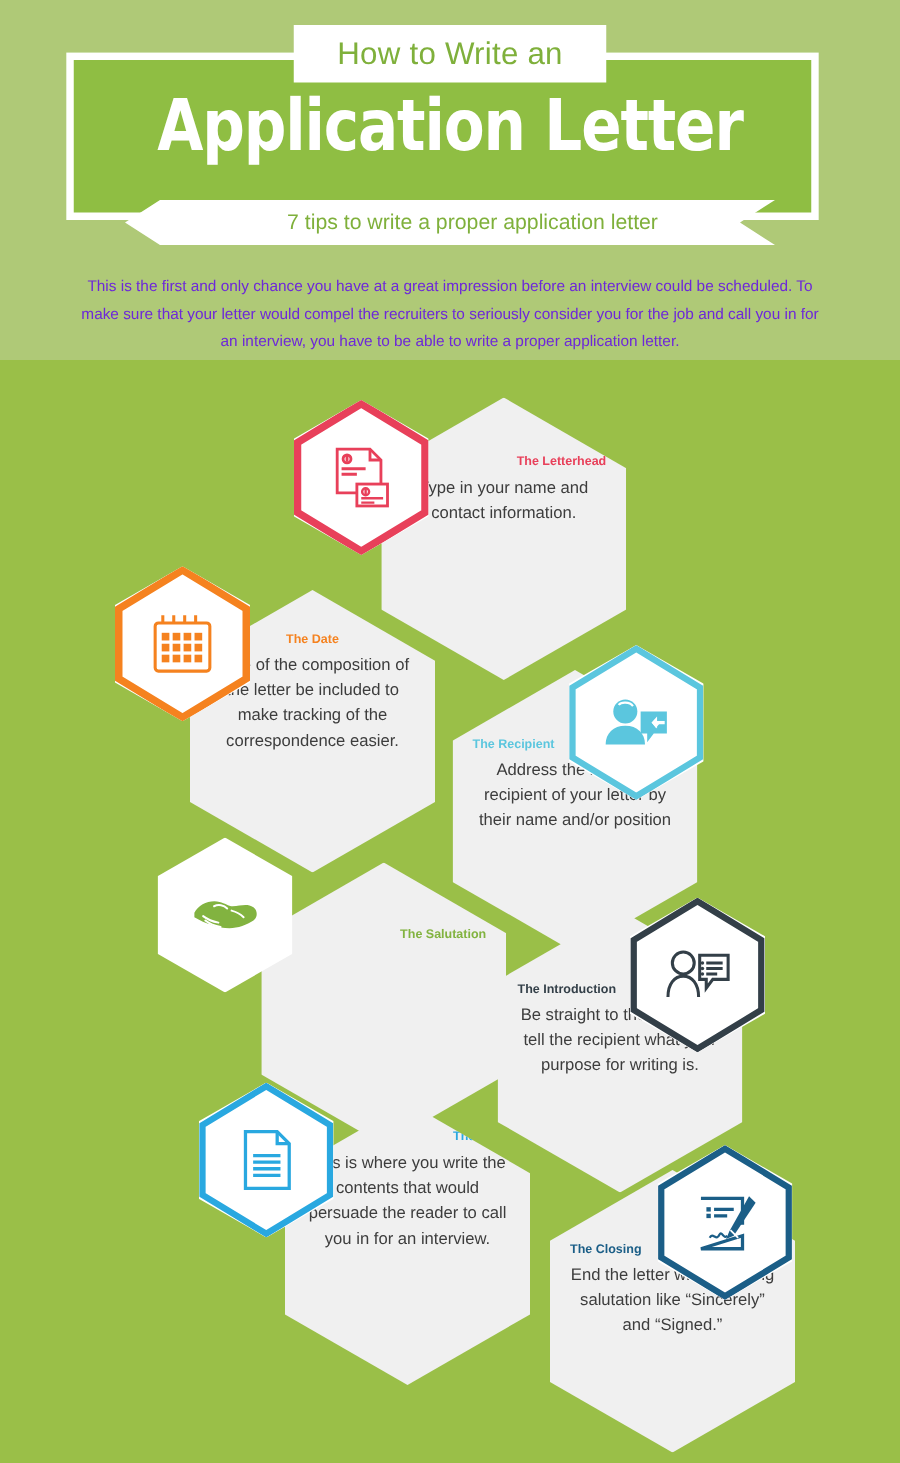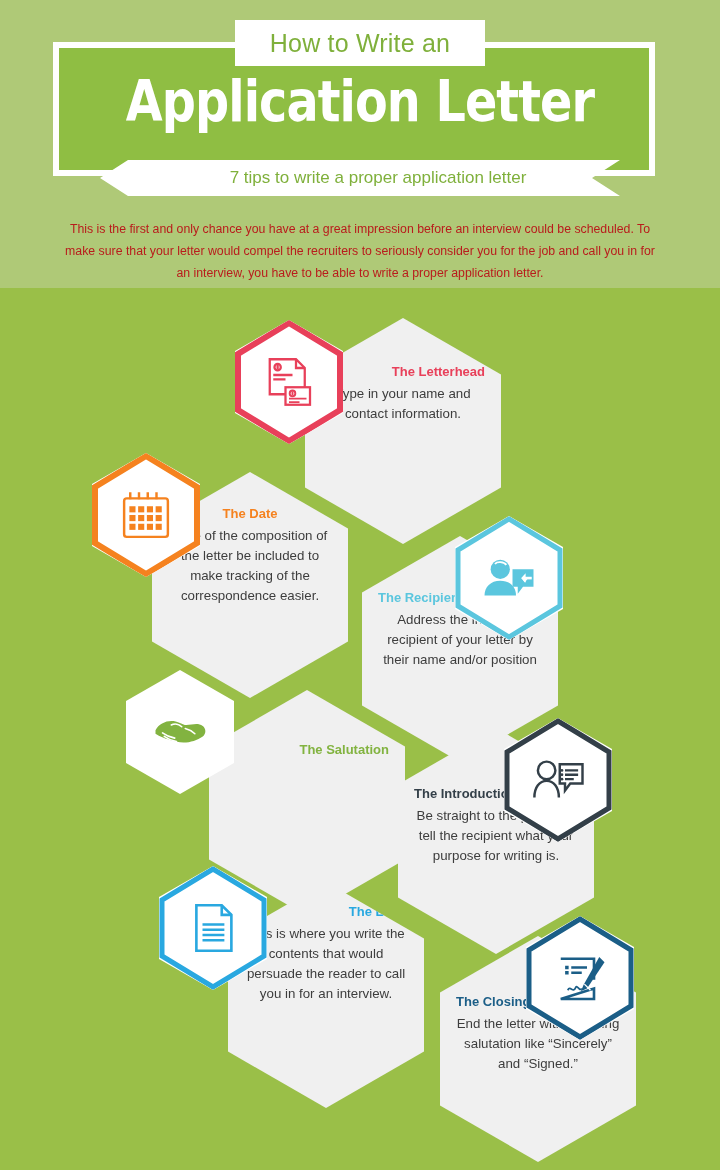--- a/index.html
+++ b/index.html
@@ -48,37 +48,37 @@
   #subtitle {
     position:absolute; left:0; top:160px; width:720px; height:36px;
     display:flex; align-items:center; justify-content:center;
     font-size:17px; color:#7fb03b;
     z-index:3;
     padding-left:36px;
   }
   #intro {
     position:absolute; left:60px; top:218px; width:600px;
     text-align:center;
-    font-size:12.3px; color:#b91c1c; line-height:1.8;
+    font-size:12.3px; color:#6d28d9; line-height:1.8;
   }
 
   
   #board { position:absolute; left:0; top:288px; width:720px; height:882px; }
 
   .hexbig {
     position:absolute; width:196px; height:226px;
     background:#f0f0f0;
     clip-path: polygon(50% 0%, 100% 25%, 100% 75%, 50% 100%, 0% 75%, 0% 25%);
   }
   .hexbig .inner {
     position:absolute; left:16px; right:16px; bottom:14px; top:46px;
     display:flex; flex-direction:column; justify-content:flex-start;
   }
   .hexbig .hd {
-    font-size:13px; font-weight:bold; margin-bottom:4px; line-height:1.2;
+    font-size:10px; font-weight:bold; margin-bottom:4px; line-height:1.2;
   }
   .hexbig .bd {
     font-size:13.3px; color:#3d3d3d; line-height:1.52;
   }
 
   .hexicon {
     position:absolute; width:108px; height:124px;
     background:#ffffff;
     clip-path: polygon(50% 0%, 100% 25%, 100% 75%, 50% 100%, 0% 75%, 0% 25%);
     display:flex; align-items:center; justify-content:center;

